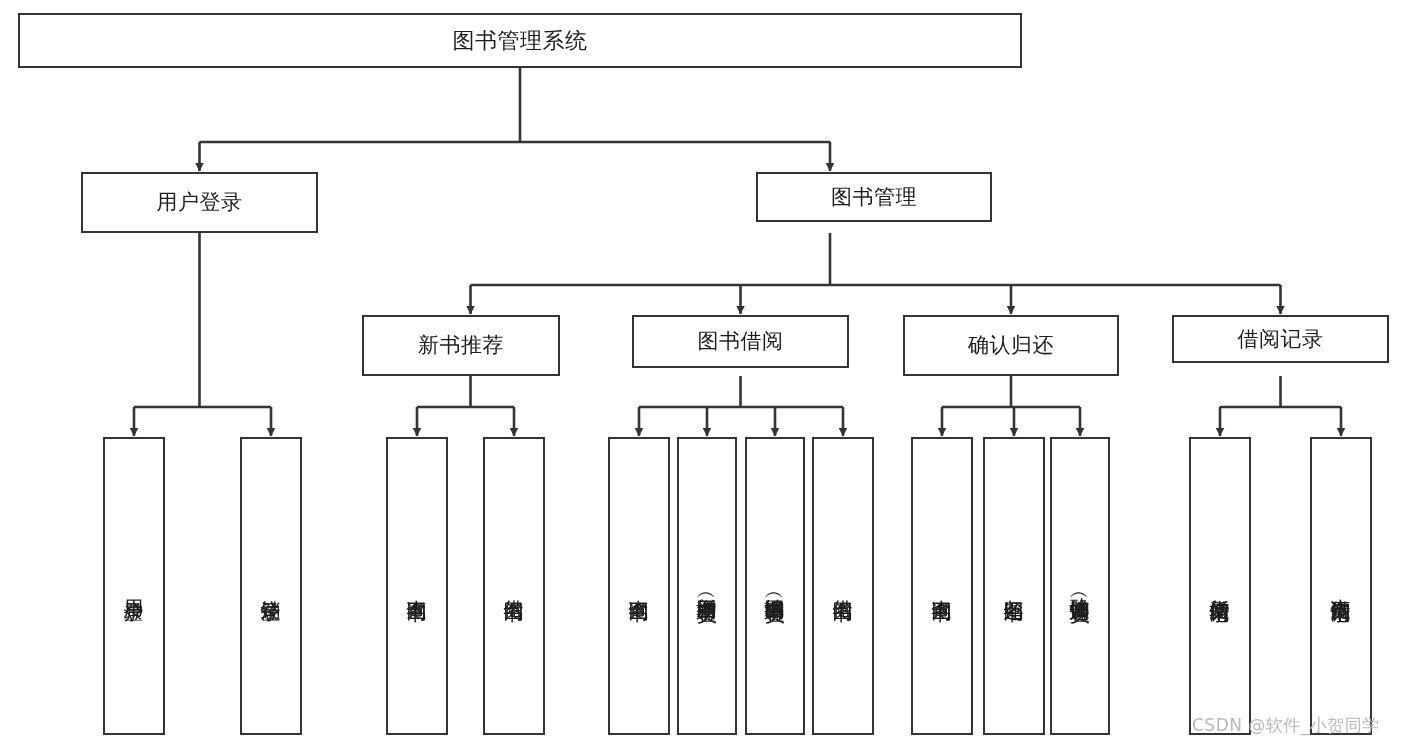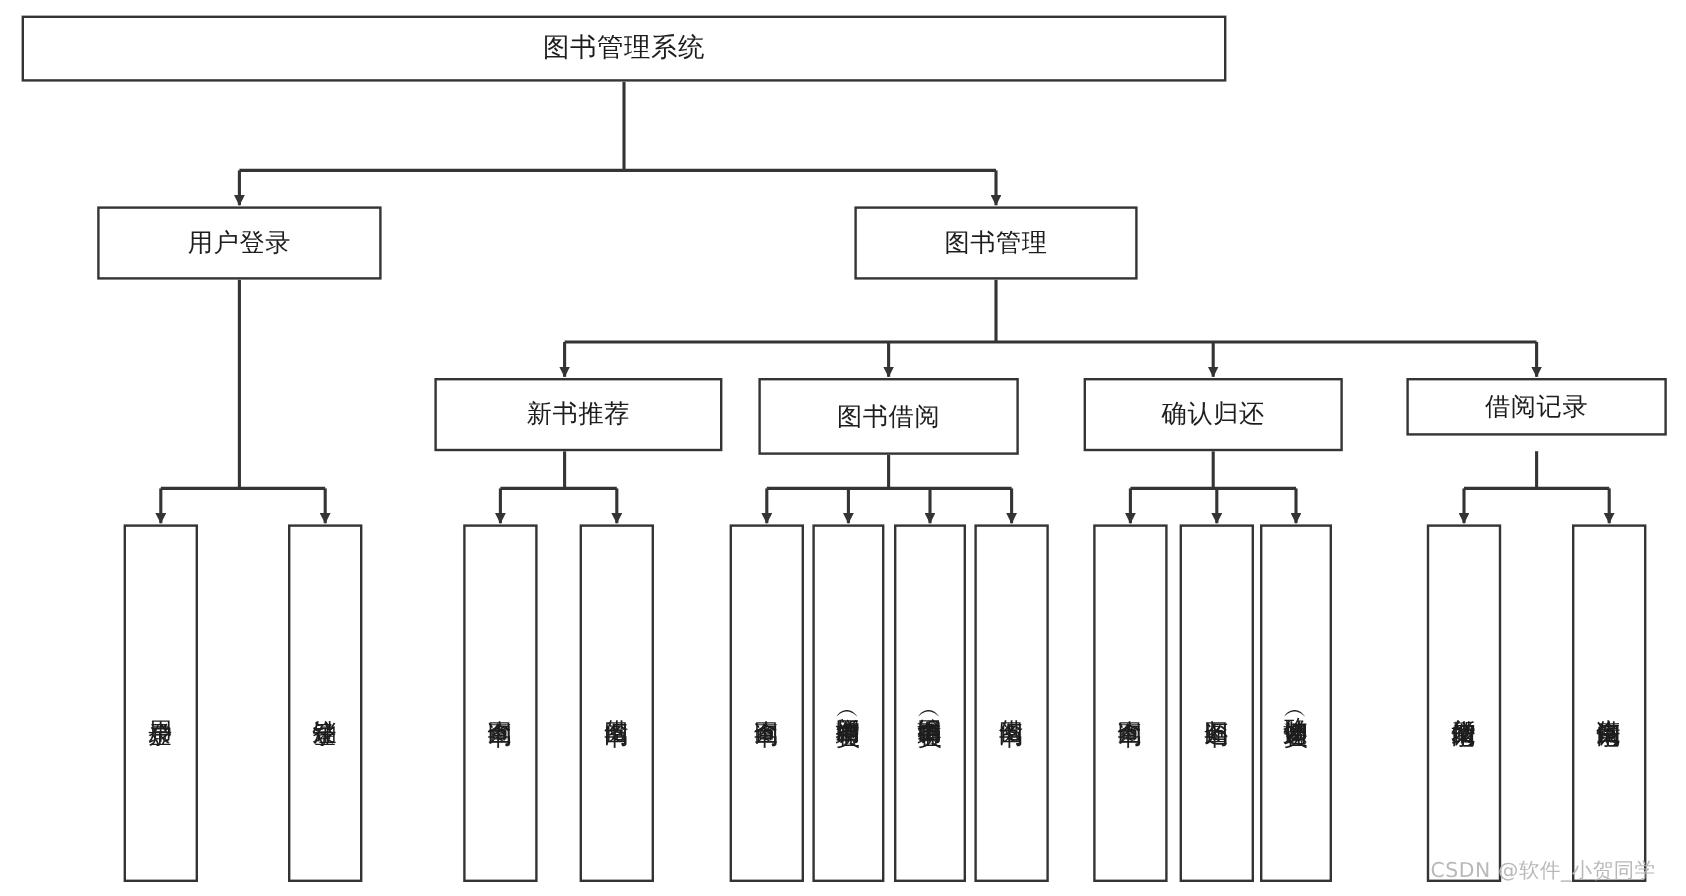--- a/index.html
+++ b/index.html
@@ -110,27 +110,27 @@
       </g>
   </svg>
 
   <div id="node-layer">
       <div class="node root" style="left: 18px; top: 13px; width: 1004px; height: 55px;">
         <span class="label">图书管理系统</span>
       </div>
       <div class="node" style="left: 81px; top: 172px; width: 237px; height: 61px;">
         <span class="label">用户登录</span>
       </div>
-      <div class="node" style="left: 712px; top: 172px; width: 236px; height: 61px;">
+      <div class="node" style="left: 756px; top: 172px; width: 236px; height: 50px;">
         <span class="label">图书管理</span>
       </div>
-      <div class="node" style="left: 362px; top: 315px; width: 240px; height: 61px;">
+      <div class="node" style="left: 362px; top: 315px; width: 198px; height: 61px;">
         <span class="label">新书推荐</span>
       </div>
-      <div class="node" style="left: 632px; top: 315px; width: 217px; height: 64px;">
+      <div class="node" style="left: 632px; top: 315px; width: 217px; height: 53px;">
         <span class="label">图书借阅</span>
       </div>
       <div class="node" style="left: 903px; top: 315px; width: 216px; height: 61px;">
         <span class="label">确认归还</span>
       </div>
       <div class="node" style="left: 1172px; top: 315px; width: 217px; height: 48px;">
         <span class="label">借阅记录</span>
       </div>
       <div class="node vertical" style="left: 103px; top: 437px; width: 62px; height: 298px;">
         <span class="label">用户登录</span>

